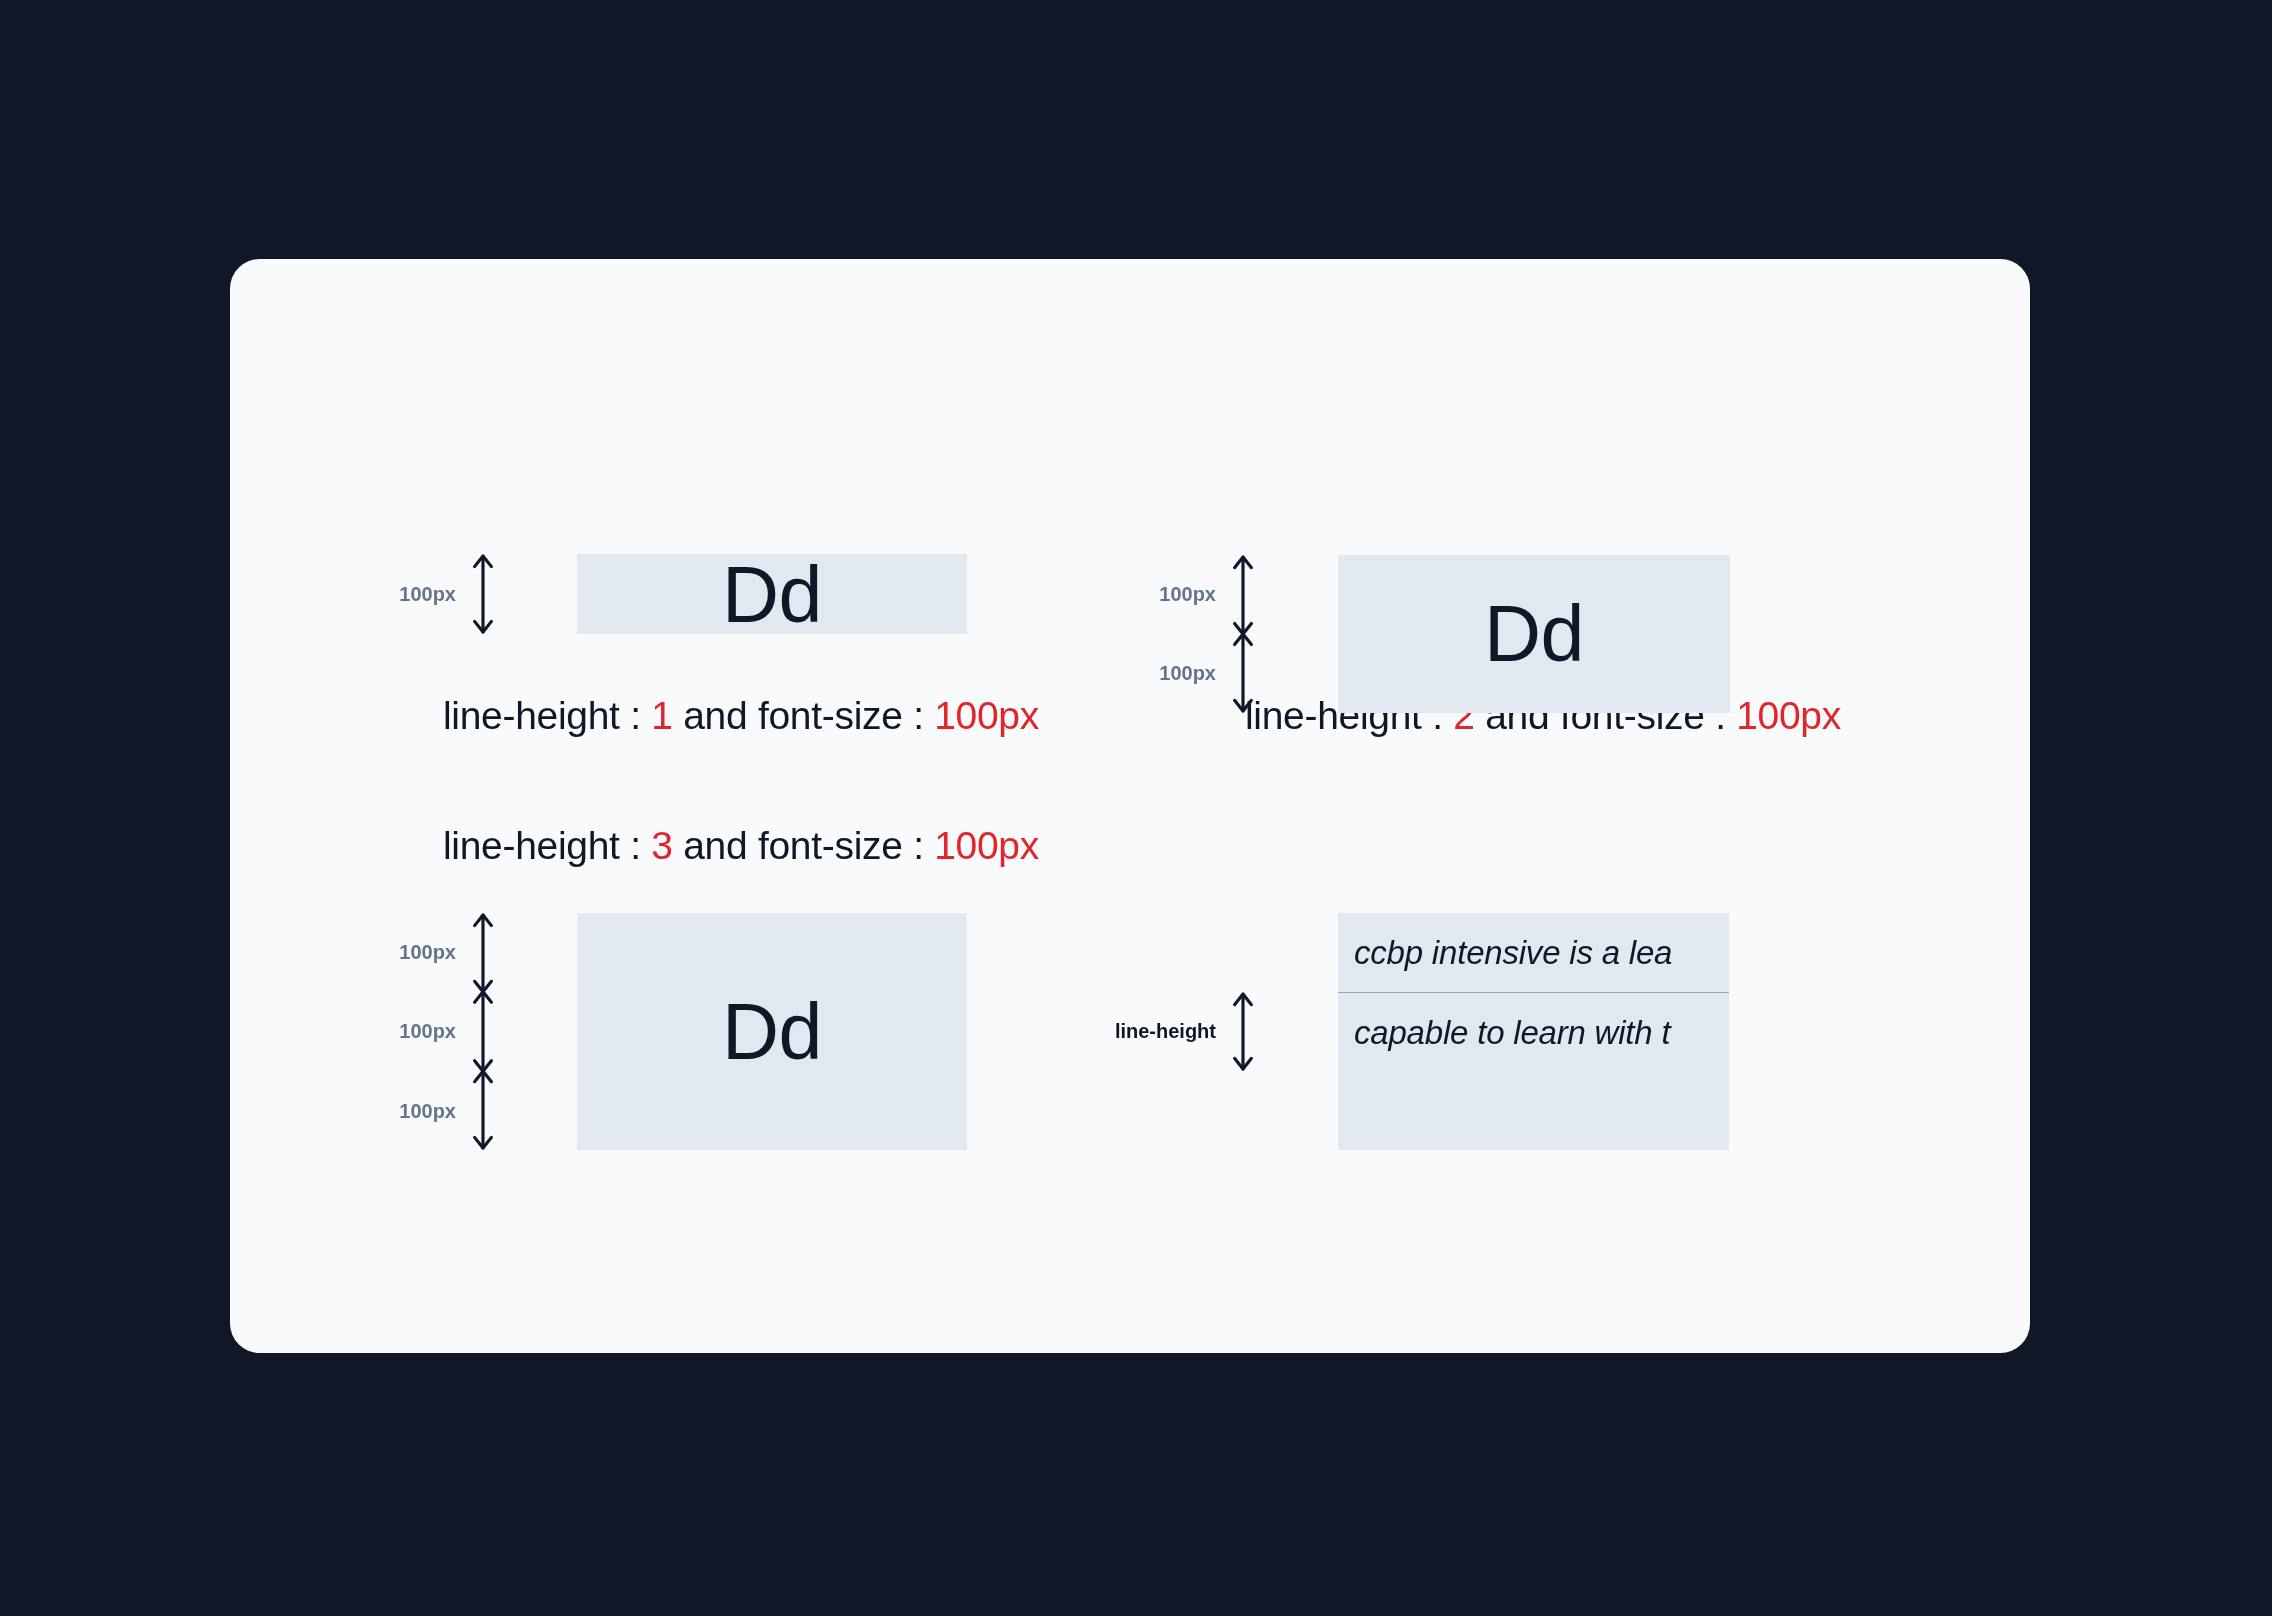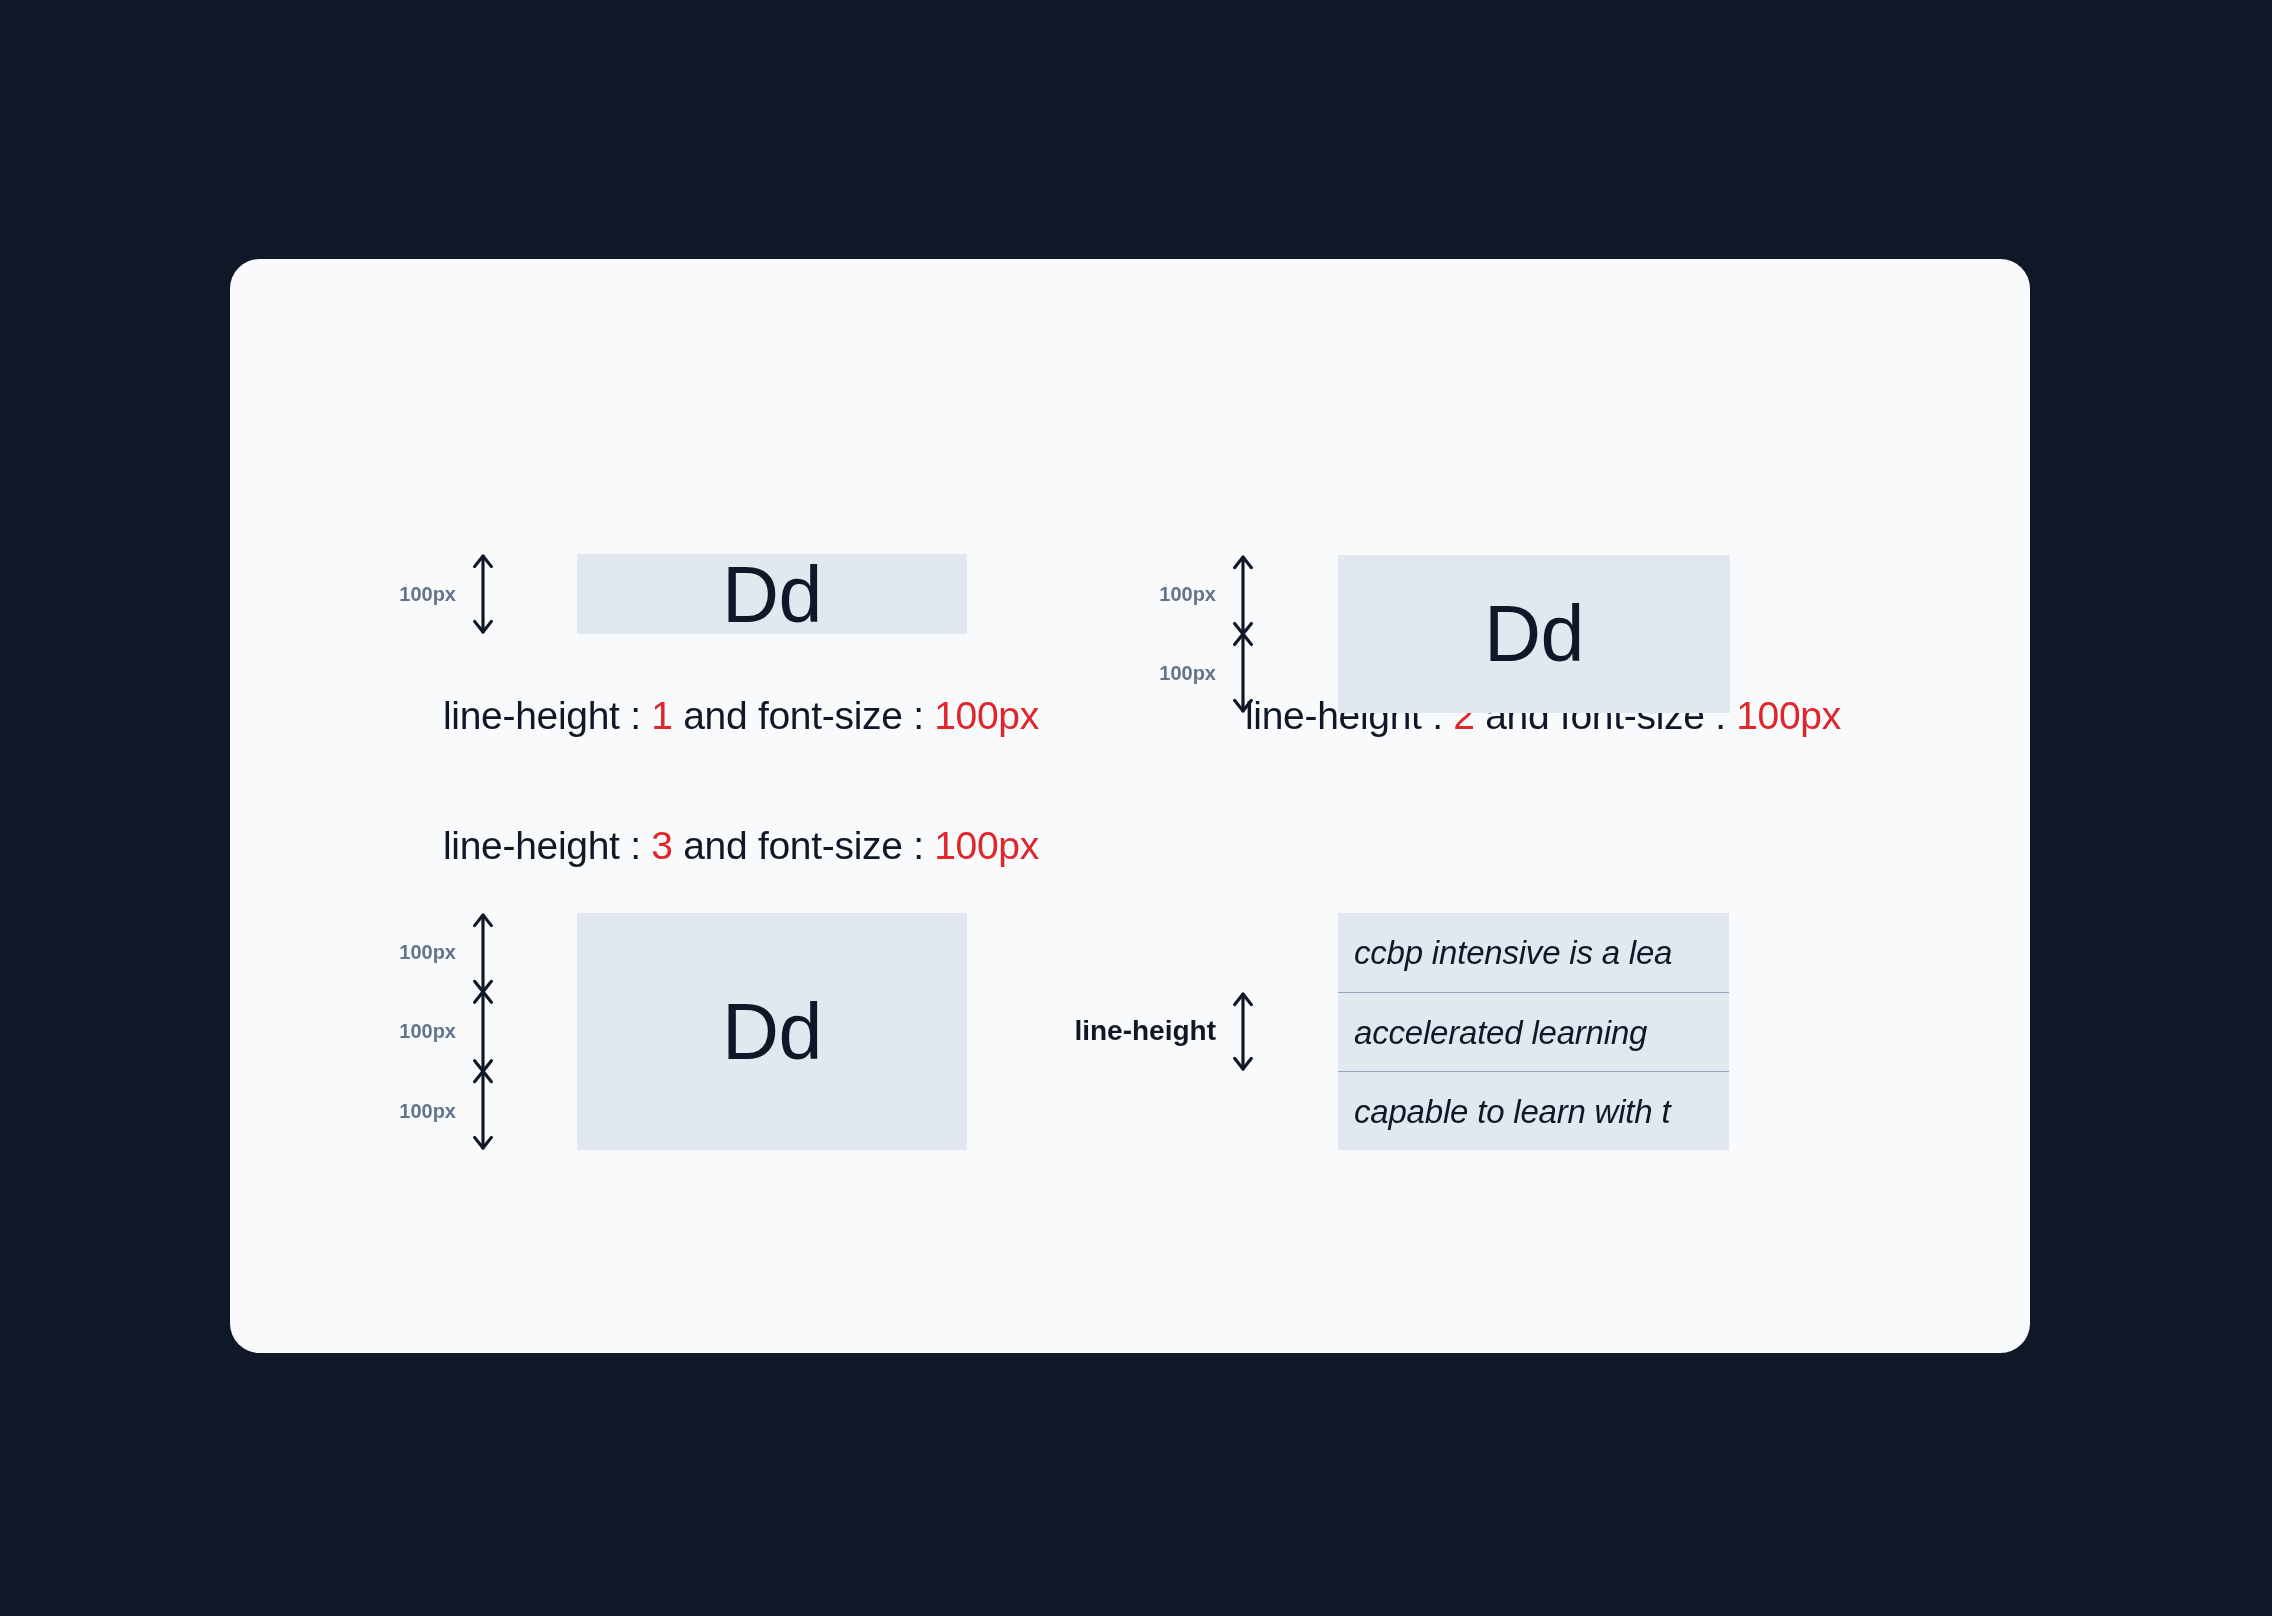--- a/index.html
+++ b/index.html
@@ -66,21 +66,21 @@
     right: 0;
     font-size: 20px;
     font-weight: 700;
     color: #64748b;
     white-space: nowrap;
     text-align: right;
     transform: translateY(-50%);
   }
   .seg-label.dark {
     color: #101828;
-    font-size: 28px;
+    font-size: 20px;
   }
 
   
   #para-block {
     position: absolute;
     left: 1338px;
     top: 914px;
     width: 391px;
     height: 237px;
     background: #e2e8f0;
@@ -168,19 +168,18 @@
       <svg width="32" height="79" viewBox="0 0 60 150">
         <line x1="30" y1="4" x2="30" y2="146" stroke="#101828" stroke-width="6" stroke-linecap="round"></line>
         <path d="M14 24 L30 4 L46 24" fill="none" stroke="#101828" stroke-width="6" stroke-linecap="round" stroke-linejoin="round"></path>
         <path d="M14 126 L30 146 L46 126" fill="none" stroke="#101828" stroke-width="6" stroke-linecap="round" stroke-linejoin="round"></path>
       </svg>
       <div class="seg-label dark" style="top:39px; right:43px;">line-height</div>
     </div>
 
     <div id="para-block" style="left:1108px; top:654px;font-style:italic;">
       <div class="para-line">ccbp intensive is a lea</div>
-      <div class="para-line">accelerated learning</div>
       <div class="para-line">capable to learn with t</div>
     </div>
 
   </div>
 </div>
 
 
 </body></html>

